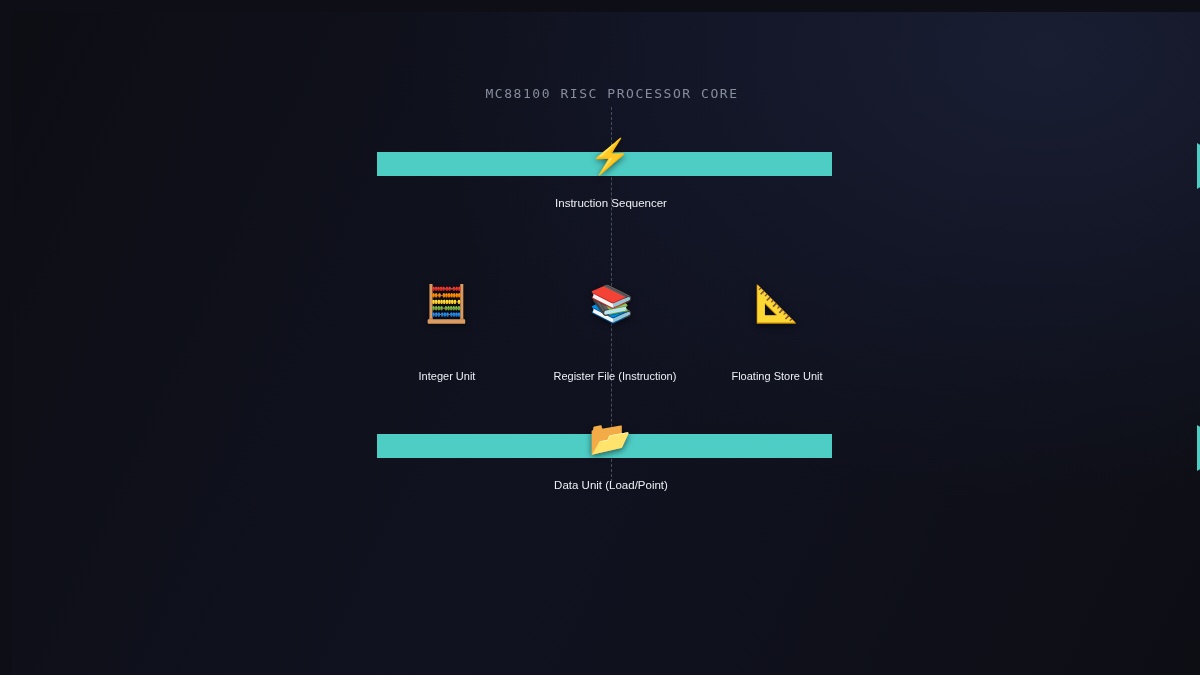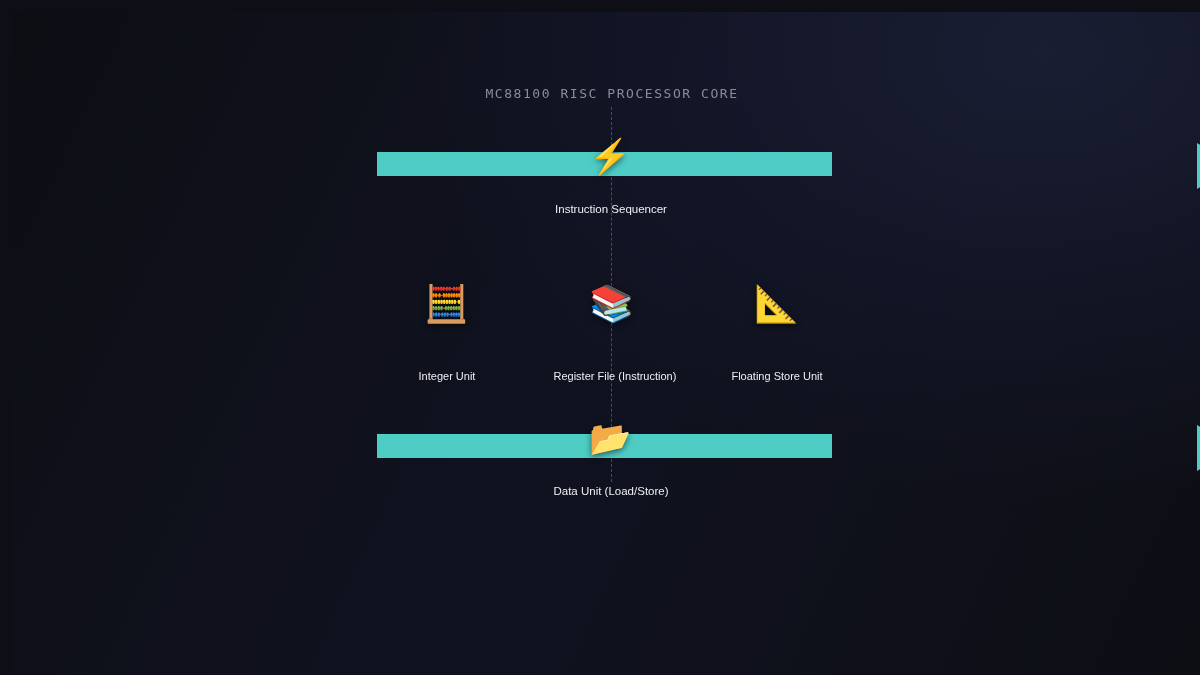--- a/index.html
+++ b/index.html
@@ -65,21 +65,20 @@
   }
   .flow .node .glyph {
     font-size:34px;
     line-height:1;
     display:block;
     margin-top:-38px;
     filter:drop-shadow(0 2px 3px rgba(0,0,0,.55));
   }
   .flow .node .cap {
     display:block;
-    margin-top:6px;
     font-size:11.5px;
     color:#edeff4;
     white-space:nowrap;
   }
 
   #flow-top    { top:141px; }
   #flow-bottom { top:423px; }
 
   
   .units {
@@ -134,21 +133,21 @@
         <span class="glyph">📐</span>
         <span class="cap">Floating Store Unit</span>
       </div>
     </div>
 
     <div class="flow" id="flow-bottom">
       <div class="rule"></div>
       <div class="head"></div>
       <div class="node">
         <span class="glyph">📂</span>
-        <span class="cap">Data Unit (Load/Store)</span>
+        <span class="cap">Data Unit (Load/Point)</span>
       </div>
     </div>
 
   </div>
 
   <div id="footer">
     
 
     
     

